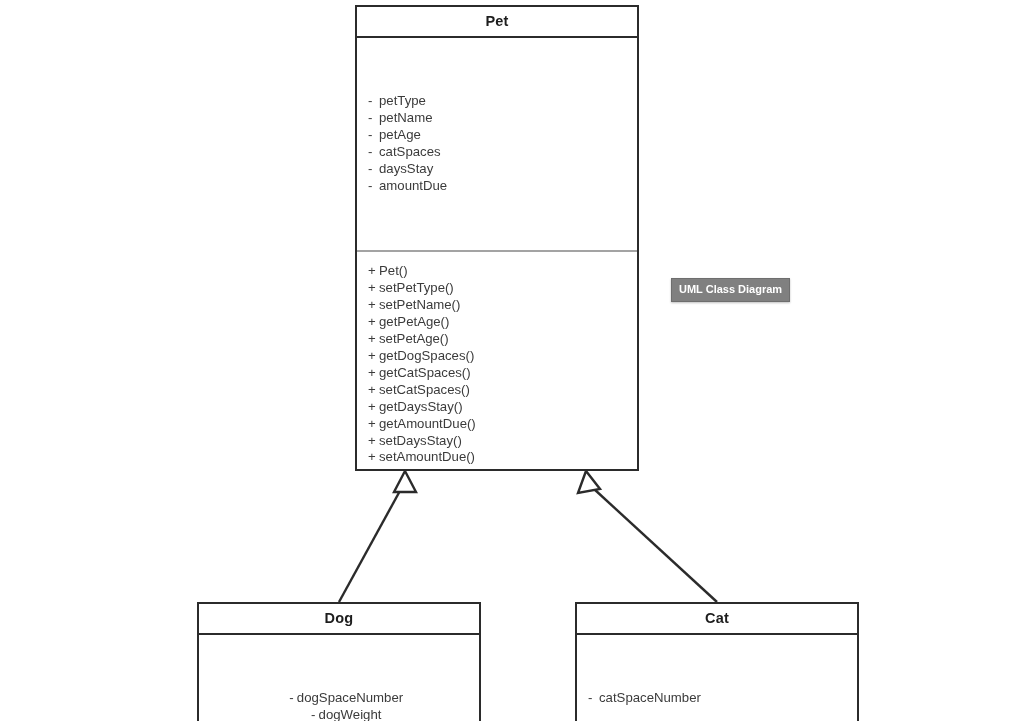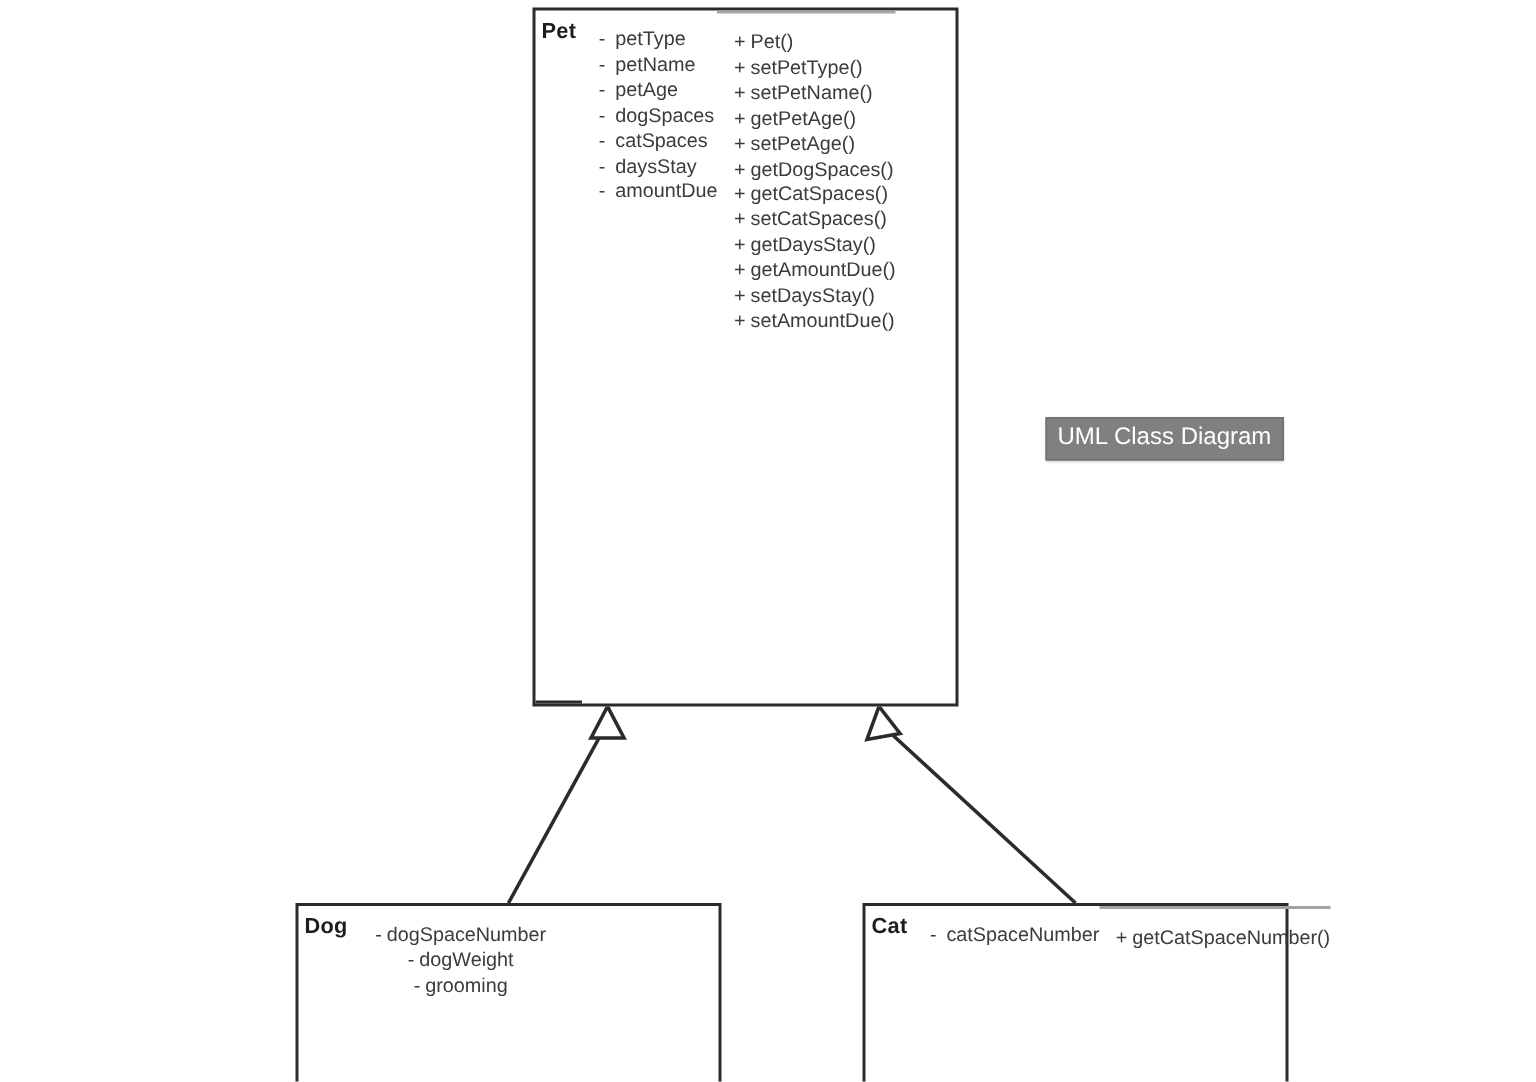--- a/index.html
+++ b/index.html
@@ -22,37 +22,38 @@
     width: 1024px;
     height: 721px;
   }
 
   .uml-class {
     position: absolute;
     box-sizing: border-box;
     background: #ffffff;
     border: 2px solid #2b2b2b;
     display: flex;
-    flex-direction: row;
+    flex-direction: column;
   }
 
   .class-header {
     box-sizing: border-box;
     text-align: center;
     font-weight: bold;
     font-size: 14.5px;
     color: #1d1d1d;
     border-bottom: 2px solid #2b2b2b;
     padding: 6px 4px 7px 4px;
     letter-spacing: 0.2px;
   }
 
   .compartment {
     box-sizing: border-box;
     padding: 11px 0 12px 0;
+    margin-top: 44px;
   }
 
   .compartment + .compartment {
     border-top: 2px solid #a3a3a3;
   }
 
   .member {
     font-size: 13.2px;
     line-height: 16.9px;
     color: #3b3b3b;
@@ -87,26 +88,26 @@
     left: 575px;
     top: 602px;
     width: 284px;
     height: 160px;
   }
   #class-cat .attrs { height: 64px; }
 
   
   #tooltip {
     position: absolute;
-    left: 697px;
+    left: 671px;
     top: 278px;
     background: #808080;
     color: #ffffff;
-    font-size: 16px;
-    font-weight: normal;
+    font-size: 11px;
+    font-weight: bold;
     line-height: 1;
     padding: 5px 7px 6px 7px;
     border: 1px solid #6e6e6e;
     white-space: nowrap;
     box-shadow: 0 1px 2px rgba(0,0,0,0.25);
   }
 
   
   #connectors {
     position: absolute;
@@ -141,23 +142,20 @@
       <div class="member">
         <span class="vis">-</span><span>petType</span>
       </div>
       <div class="member">
         <span class="vis">-</span><span>petName</span>
       </div>
       <div class="member">
         <span class="vis">-</span><span>petAge</span>
       </div>
       <div class="member">
-        <span class="vis">-</span><span>dogSpaces</span>
-      </div>
-      <div class="member">
         <span class="vis">-</span><span>catSpaces</span>
       </div>
       <div class="member">
         <span class="vis">-</span><span>daysStay</span>
       </div>
       <div class="member">
         <span class="vis">-</span><span>amountDue</span>
       </div>
     </div>
     <div class="compartment methods">

